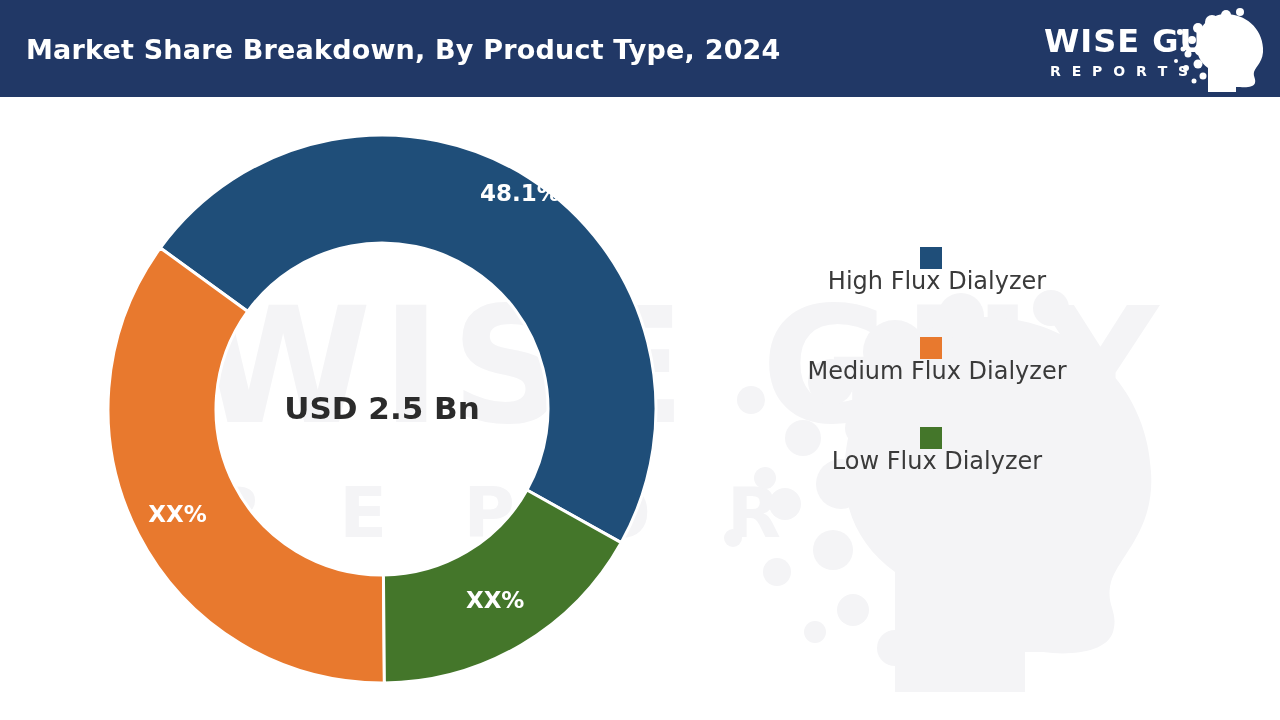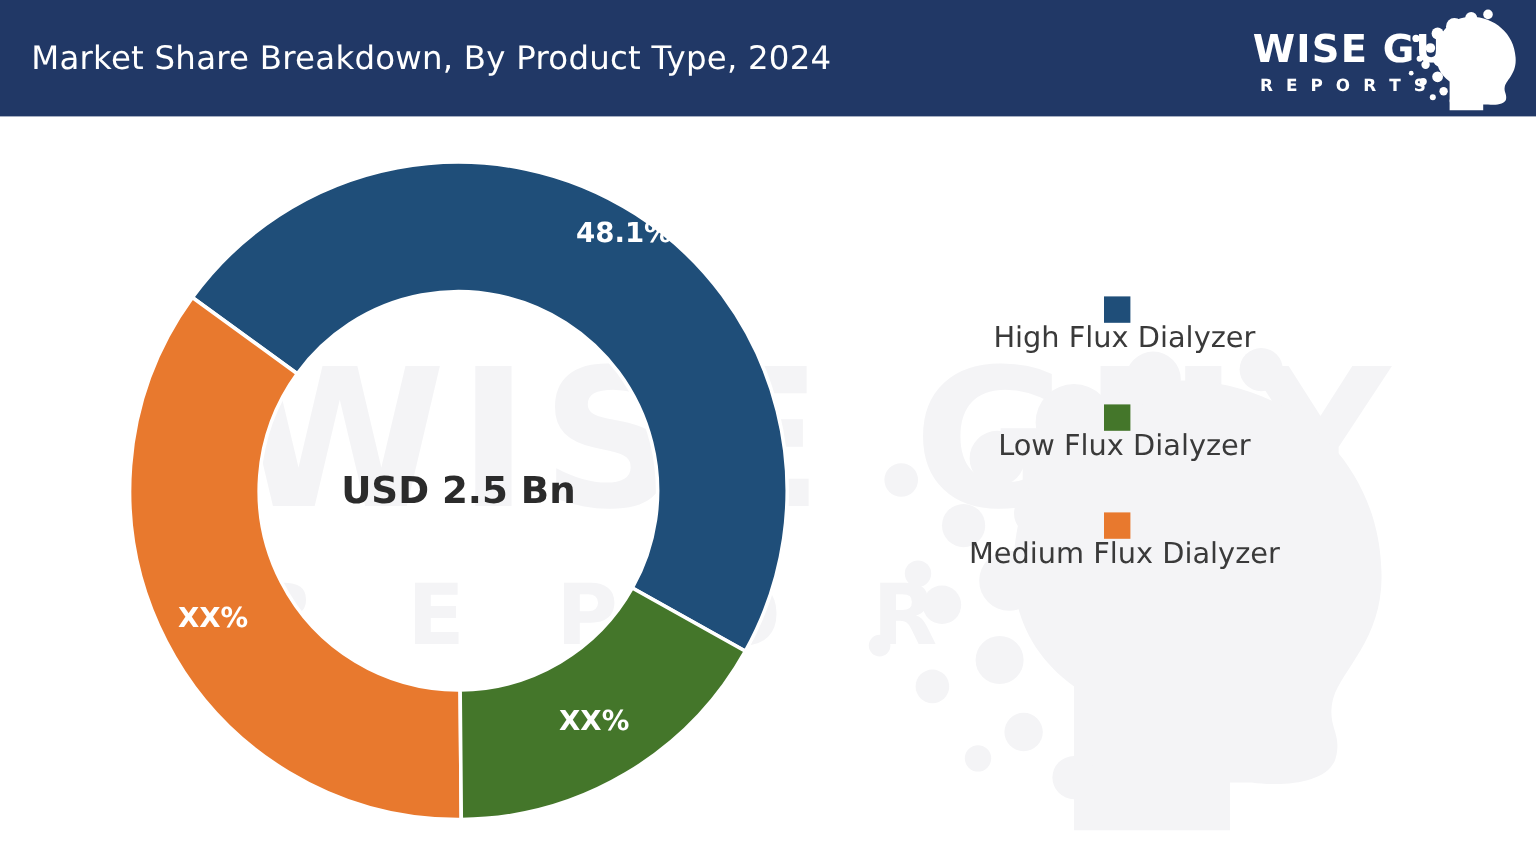--- a/index.html
+++ b/index.html
@@ -26,21 +26,21 @@
     background: #213866;
     box-sizing: border-box;
   }
   #page-title {
     position: absolute;
     left: 26px;
     top: 50%;
     transform: translateY(-50%);
     color: #ffffff;
     font-size: 27px;
-    font-weight: normal;
+    font-weight: bold;
     letter-spacing: 0.2px;
     white-space: nowrap;
   }
 
   
   #brand-logo {
     position: absolute;
     right: 8px;
     top: 6px;
     width: 232px;
@@ -184,22 +184,22 @@
 
     <text id="center-value-text" x="382" y="322" text-anchor="middle">USD 2.5 Bn</text>
   </svg>
 
   <div id="legend">
     <div class="legend-item">
       <span class="legend-swatch" style="background:#1f4e79"></span>
       <span class="legend-label">High Flux Dialyzer</span>
     </div>
     <div class="legend-item">
+      <span class="legend-swatch" style="background:#e8792e"></span>
+      <span class="legend-label">Medium Flux Dialyzer</span>
+    </div>
+    <div class="legend-item">
       <span class="legend-swatch" style="background:#44762a"></span>
       <span class="legend-label">Low Flux Dialyzer</span>
     </div>
-    <div class="legend-item">
-      <span class="legend-swatch" style="background:#e8792e"></span>
-      <span class="legend-label">Medium Flux Dialyzer</span>
-    </div>
   </div>
 
 </div>
 
 </body></html>

